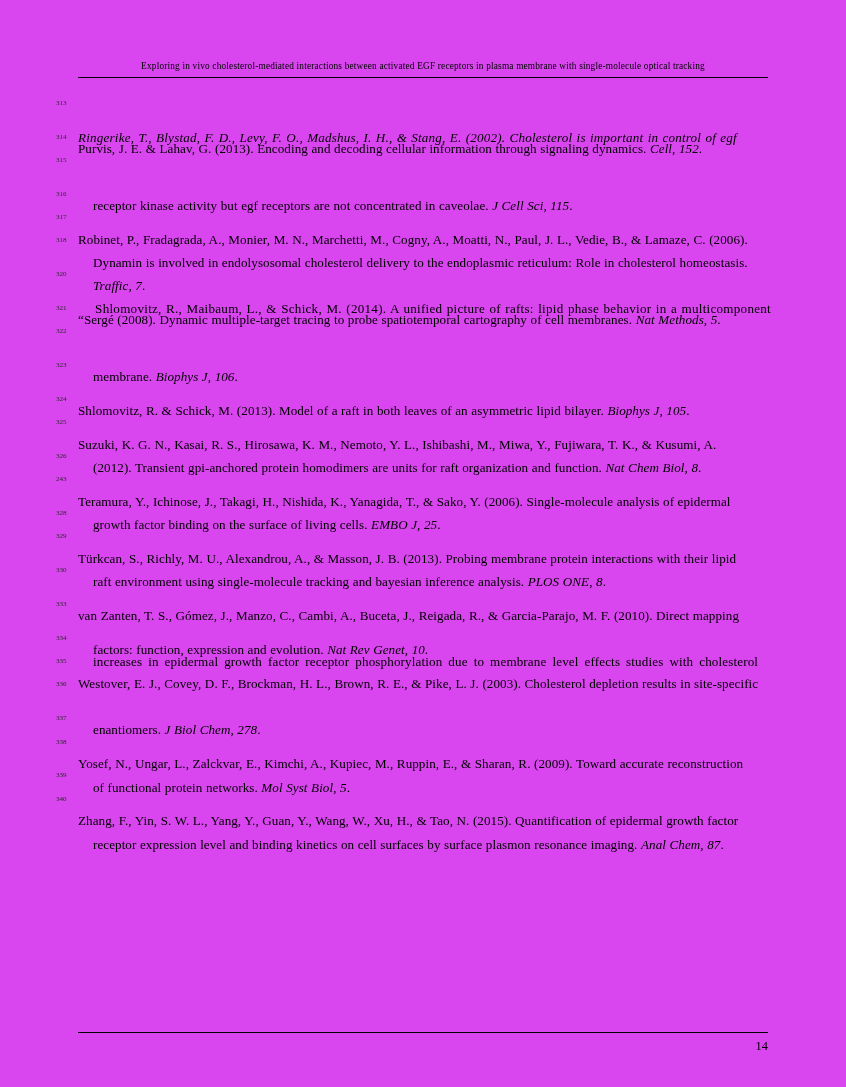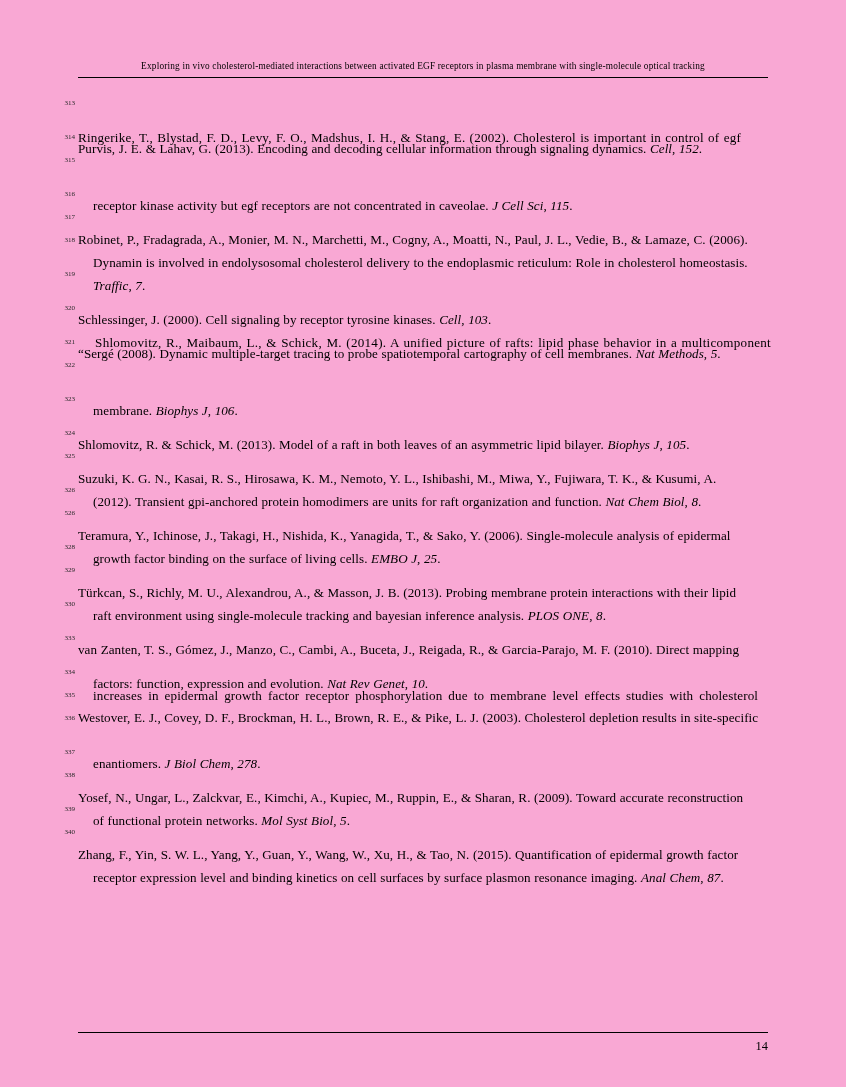--- a/index.html
+++ b/index.html
@@ -8,21 +8,21 @@
     background: #ffffff;
   }
   body {
     font-family: "Liberation Serif", "DejaVu Serif", serif;
     color: #000000;
   }
   .page {
     position: relative;
     width: 846px;
     height: 1087px;
-    background: #f9a8d4;
+    background: #d946ef;
     overflow: hidden;
     box-sizing: border-box;
   }
 
   
   .running-head {
     position: absolute;
     left: 78px;
     top: 60px;
     width: 690px;
@@ -57,41 +57,41 @@
     height: 23.3px;
     line-height: 23.3px;
     font-size: 13.1px;
     white-space: nowrap;
   }
   .lineno {
     position: absolute;
     left: 0;
     top: 0;
     width: 19px;
-    text-align: right;
+    text-align: left;
     font-size: 7.1px;
     line-height: 23.3px;
     color: #2b2b2b;
     letter-spacing: -0.01em;
   }
   .ref-text {
     position: absolute;
     left: 22px;
     top: 0;
     right: 0;
   }
   .ref-line.cont .ref-text {
     left: 37px;
   }
   .ref-text i {
     font-style: italic;
   }
 
   
-  .sp-1 .ref-text { letter-spacing: 0.015em; word-spacing: 0.06em; }
+  .sp-1 .ref-text { letter-spacing: 0.015em; word-spacing: 0.06em; font-style: italic; }
   .sp-2 .ref-text { letter-spacing: 0.02em;  word-spacing: 0.9px; text-align: right; }
   .sp-3 .ref-text { letter-spacing: 0.01em;  word-spacing: 2.6px; }
   .sp-4 .ref-text { letter-spacing: 0.005em; word-spacing: 0.2px; margin-top: 45px; }
 
   
   .foot-rule {
     position: absolute;
     left: 78px;
     top: 1032px;
     width: 690px;
@@ -142,26 +142,20 @@
           <span class="lineno">317</span>
           <span class="ref-text">Dynamin is involved in endolysosomal cholesterol delivery to the endoplasmic reticulum: Role in cholesterol homeostasis.</span>
         </div>
         <div class="ref-line cont sp-4">
           <span class="lineno">318</span>
           <span class="ref-text"><i>Traffic</i>, <i>7</i>.</span>
         </div>
       </div>
       <div class="ref">
         <div class="ref-line sp-4">
-          <span class="lineno">319</span>
-          <span class="ref-text">Schlessinger, J. (2000).  Cell signaling by receptor tyrosine kinases. <i>Cell</i>, <i>103</i>.</span>
-        </div>
-      </div>
-      <div class="ref">
-        <div class="ref-line sp-4">
           <span class="lineno">320</span>
           <span class="ref-text">“Sergé (2008).  Dynamic multiple-target tracing to probe spatiotemporal cartography of cell membranes. <i>Nat Methods</i>, <i>5</i>.</span>
         </div>
       </div>
       <div class="ref">
         <div class="ref-line sp-2">
           <span class="lineno">321</span>
           <span class="ref-text">Shlomovitz, R., Maibaum, L., &amp; Schick, M. (2014).  A unified picture of rafts:  lipid phase behavior in a multicomponent</span>
         </div>
         <div class="ref-line cont sp-4">
@@ -184,21 +178,21 @@
           <span class="lineno">325</span>
           <span class="ref-text">(2012).  Transient gpi-anchored protein homodimers are units for raft organization and function. <i>Nat Chem Biol</i>, <i>8</i>.</span>
         </div>
       </div>
       <div class="ref">
         <div class="ref-line sp-4">
           <span class="lineno">326</span>
           <span class="ref-text">Teramura, Y., Ichinose, J., Takagi, H., Nishida, K., Yanagida, T., &amp; Sako, Y. (2006).  Single-molecule analysis of epidermal</span>
         </div>
         <div class="ref-line cont sp-4">
-          <span class="lineno">526</span>
+          <span class="lineno">243</span>
           <span class="ref-text">growth factor binding on the surface of living cells. <i>EMBO J</i>, <i>25</i>.</span>
         </div>
       </div>
       <div class="ref">
         <div class="ref-line sp-4">
           <span class="lineno">328</span>
           <span class="ref-text">Türkcan, S., Richly, M. U., Alexandrou, A., &amp; Masson, J. B. (2013).  Probing membrane protein interactions with their lipid</span>
         </div>
         <div class="ref-line cont sp-4">
           <span class="lineno">329</span>

